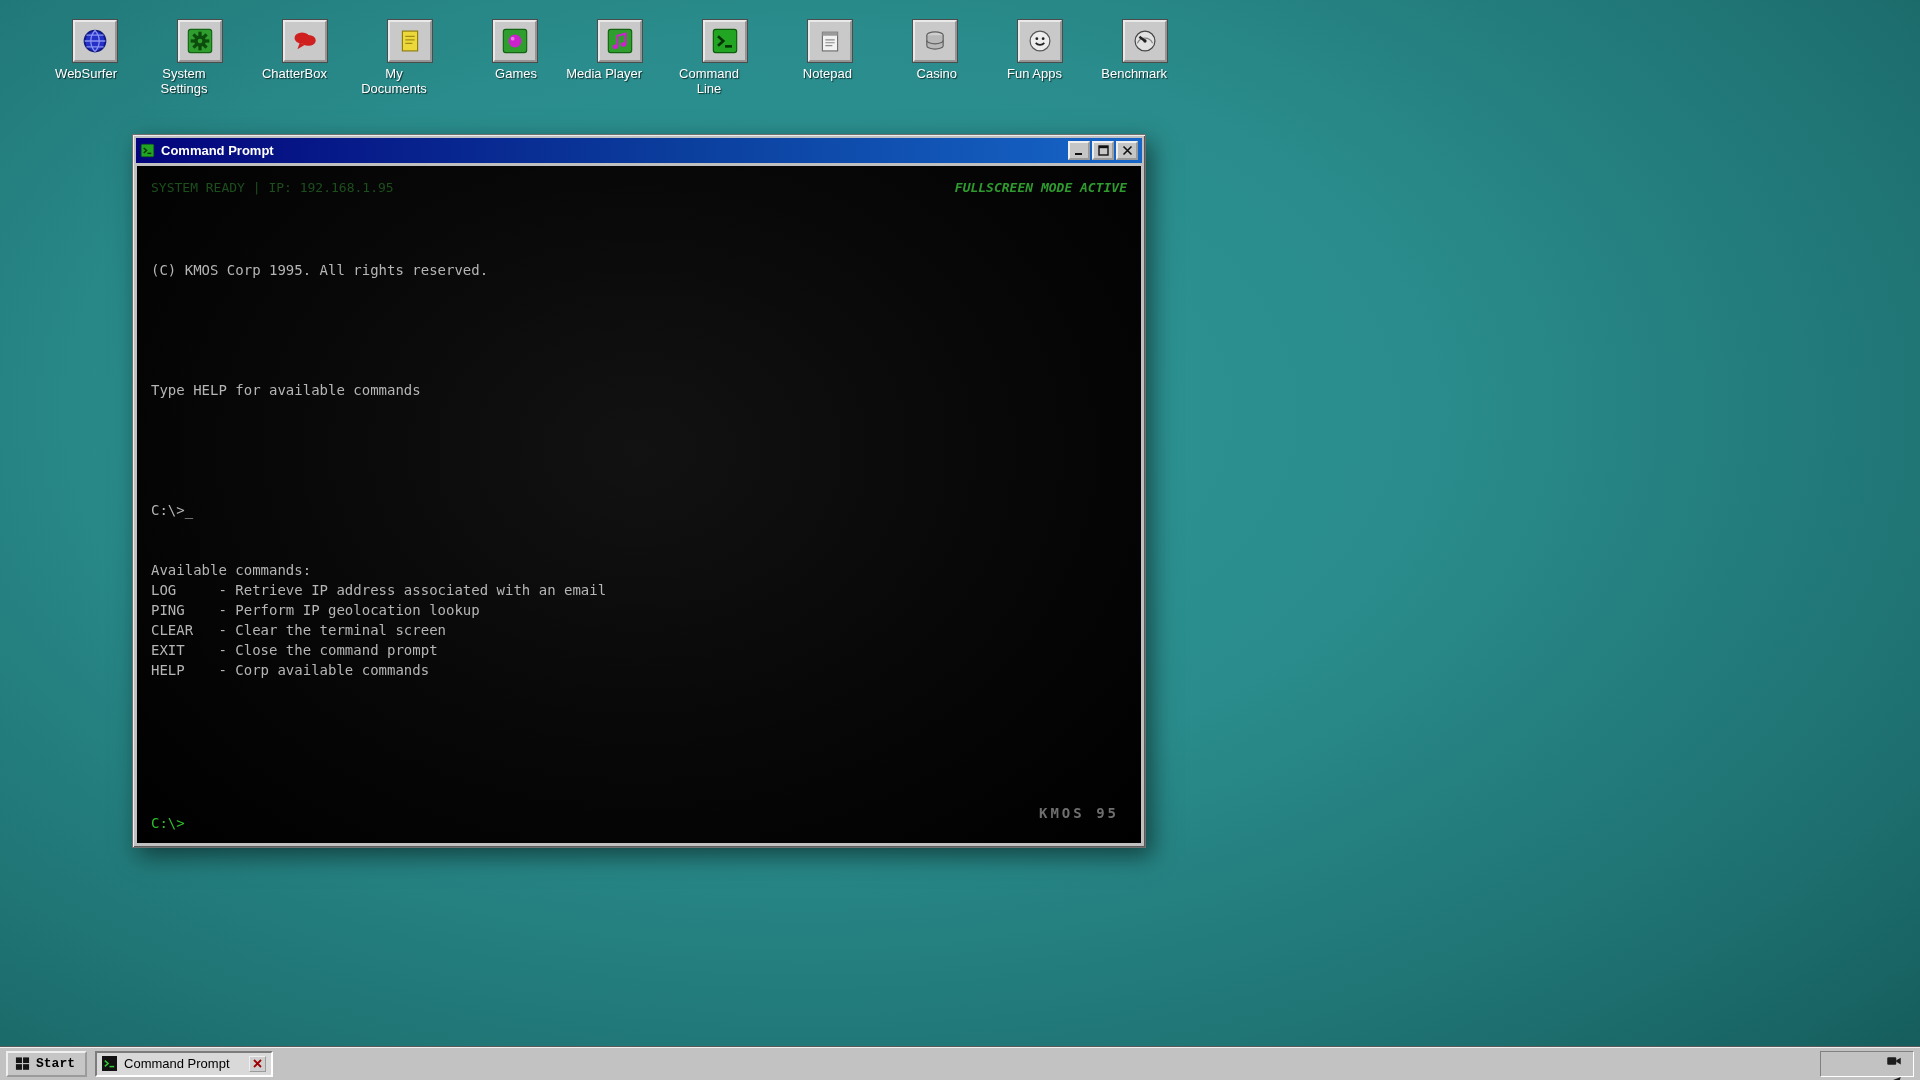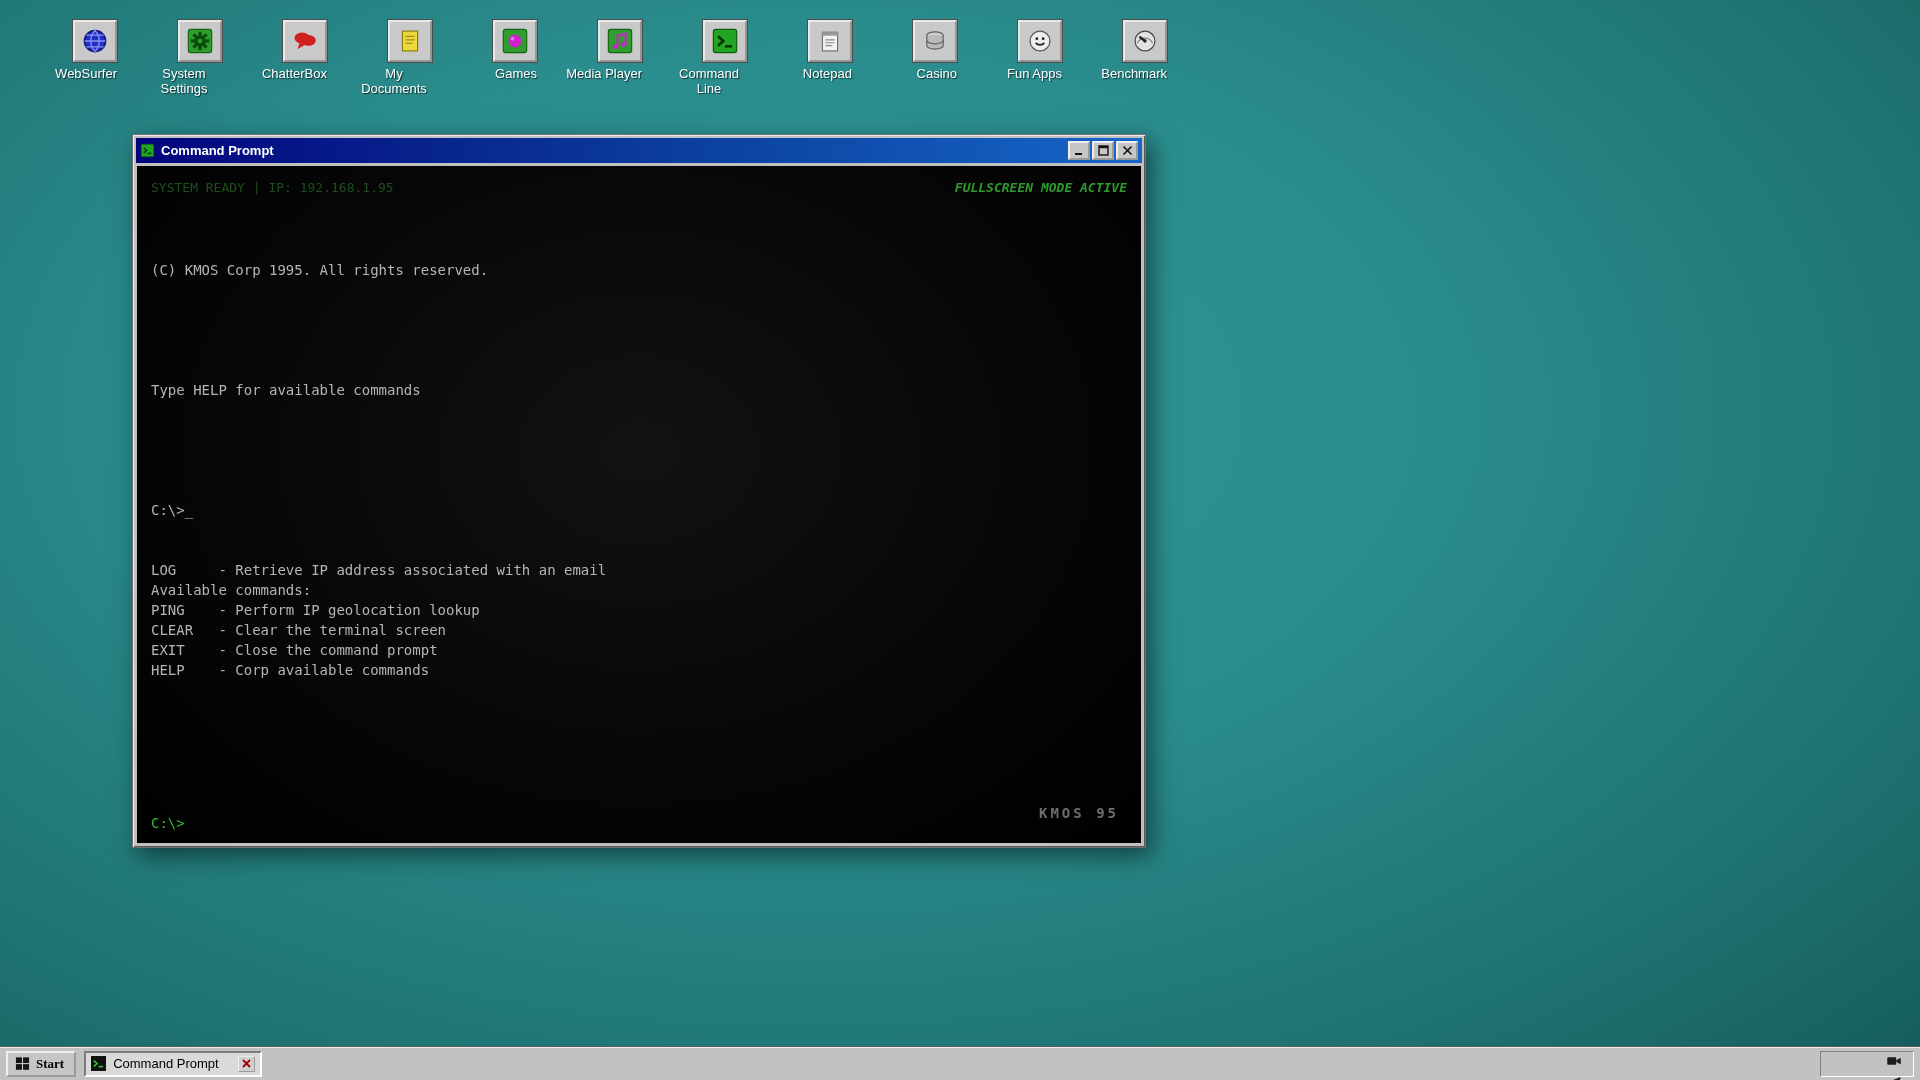--- a/index.html
+++ b/index.html
@@ -68,21 +68,21 @@
   
   .taskbar {
     position:absolute; left:0; right:0; bottom:0; height:34px;
     background:#c2c2c2; border-top:1px solid #5a5a5a;
     box-shadow: inset 0 1px 0 #efefef;
     display:flex; align-items:center; padding:0 6px; gap:8px;
   }
   .start-btn {
     height:26px; padding:0 10px 0 7px; background:#c6c6c6;
     border:2px outset #efefef; display:flex; align-items:center; gap:6px;
-    font-weight:bold; font-size:13px; cursor:pointer; font-family:Liberation Serif, serif;
+    font-weight:bold; font-size:13px; cursor:pointer; font-family:Liberation Mono, monospace;
   }
   .start-btn svg { width:15px; height:15px; }
   .task-item {
     height:26px; width:178px; padding:0 5px;
     background:#d9d9d9; border:2px solid; border-color:#7c7c7c #ffffff #ffffff #7c7c7c;
     display:flex; align-items:center; gap:7px; font-size:13px; cursor:pointer;
   }
   .task-icon { width:15px; height:15px; display:inline-flex; }
   .task-icon svg { width:15px; height:15px; }
   .task-close {
@@ -276,22 +276,22 @@
         <div class="term-line"></div>
         <div class="term-line">Type HELP for available commands</div>
         <div class="term-line"></div>
         <div class="term-line"></div>
         <div class="term-line"></div>
         <div class="term-line"></div>
         <div class="term-line"></div>
         <div class="term-line">C:\&gt;_</div>
         <div class="term-line"></div>
         <div class="term-line"></div>
+        <div class="term-line">Available commands:</div>
         <div class="term-line">LOG     - Retrieve IP address associated with an email</div>
-        <div class="term-line">Available commands:</div>
         <div class="term-line">PING    - Perform IP geolocation lookup</div>
         <div class="term-line">CLEAR   - Clear the terminal screen</div>
         <div class="term-line">EXIT    - Close the command prompt</div>
         <div class="term-line">HELP    - Corp available commands</div>
       </div>
     <div class="bottom-prompt">C:\&gt;</div>
     <div class="watermark">KMOS 95</div>
   </div>
 </div>
 

